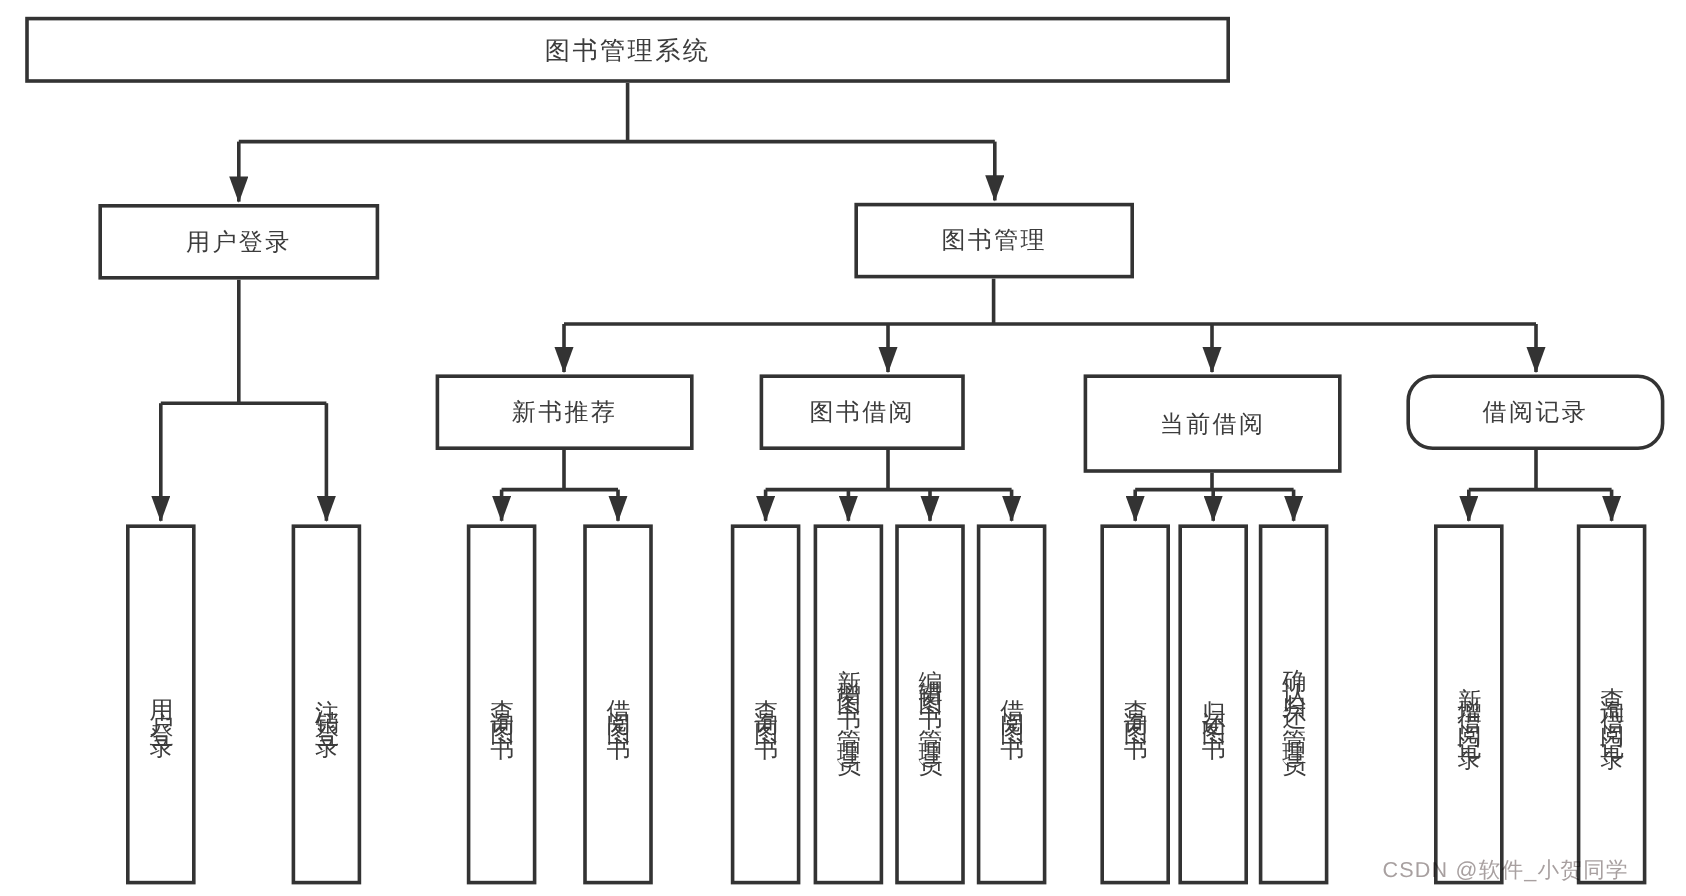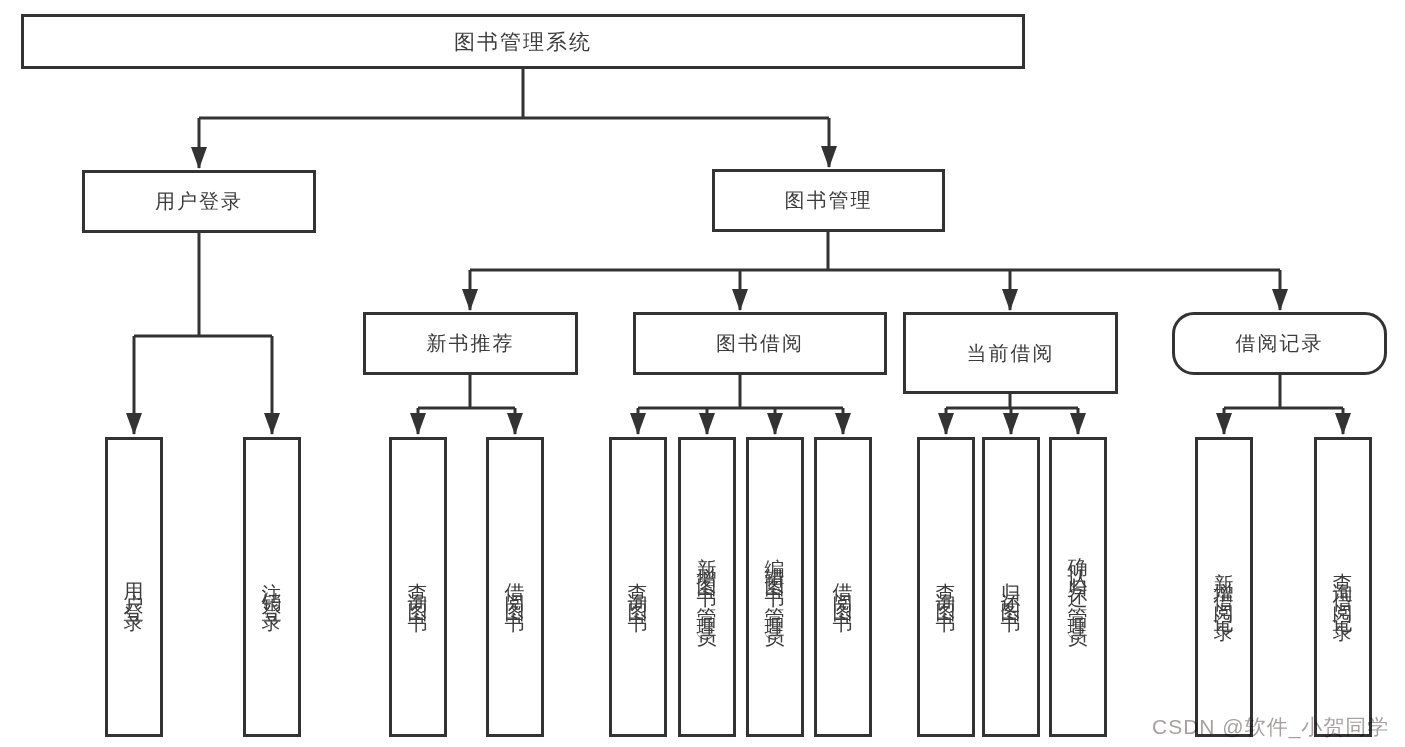--- a/index.html
+++ b/index.html
@@ -51,21 +51,21 @@
     text-orientation: mixed;
     font-size: 20px;
     letter-spacing: 10px;
     line-height: 1;
     color: #3c3c3c;
   }
   .watermark {
     position: absolute;
     left: 1152px;
     top: 713px;
-    font-size: 21px;
+    font-size: 18px;
     letter-spacing: 1px;
     color: #a8a0a0;
     mix-blend-mode: multiply;
     z-index: 5;
     white-space: nowrap;
   }
 </style>
 </head>
 <body>
 
@@ -113,21 +113,21 @@
       <line x1="1343" y1="408" x2="1343" y2="434" marker-end="url(#arrow)"></line>
     </g>
   </svg>
 
   <div class="node root" style="left:21px; top:14px; width:1004px; height:55px;">图书管理系统</div>
 
   <div class="node" style="left:82px; top:170px; width:234px; height:63px;">用户登录</div>
   <div class="node" style="left:712px; top:169px; width:233px; height:63px;">图书管理</div>
 
   <div class="node" style="left:363px; top:312px; width:215px; height:63px;">新书推荐</div>
-  <div class="node" style="left:633px; top:312px; width:254px; height:63px;">图书借阅</div>
+  <div class="node" style="left:633px; top:312px; width:171px; height:63px;">图书借阅</div>
   <div class="node" style="left:903px; top:312px; width:215px; height:82px;">当前借阅</div>
   <div class="node" style="left:1172px; top:312px; width:215px; height:63px;border-radius:22px;">借阅记录</div>
 
   <div class="leaf" style="left:105px;">
     <span>用户登录</span>
   </div>
   <div class="leaf" style="left:243px;">
     <span>注销登录</span>
   </div>
 

